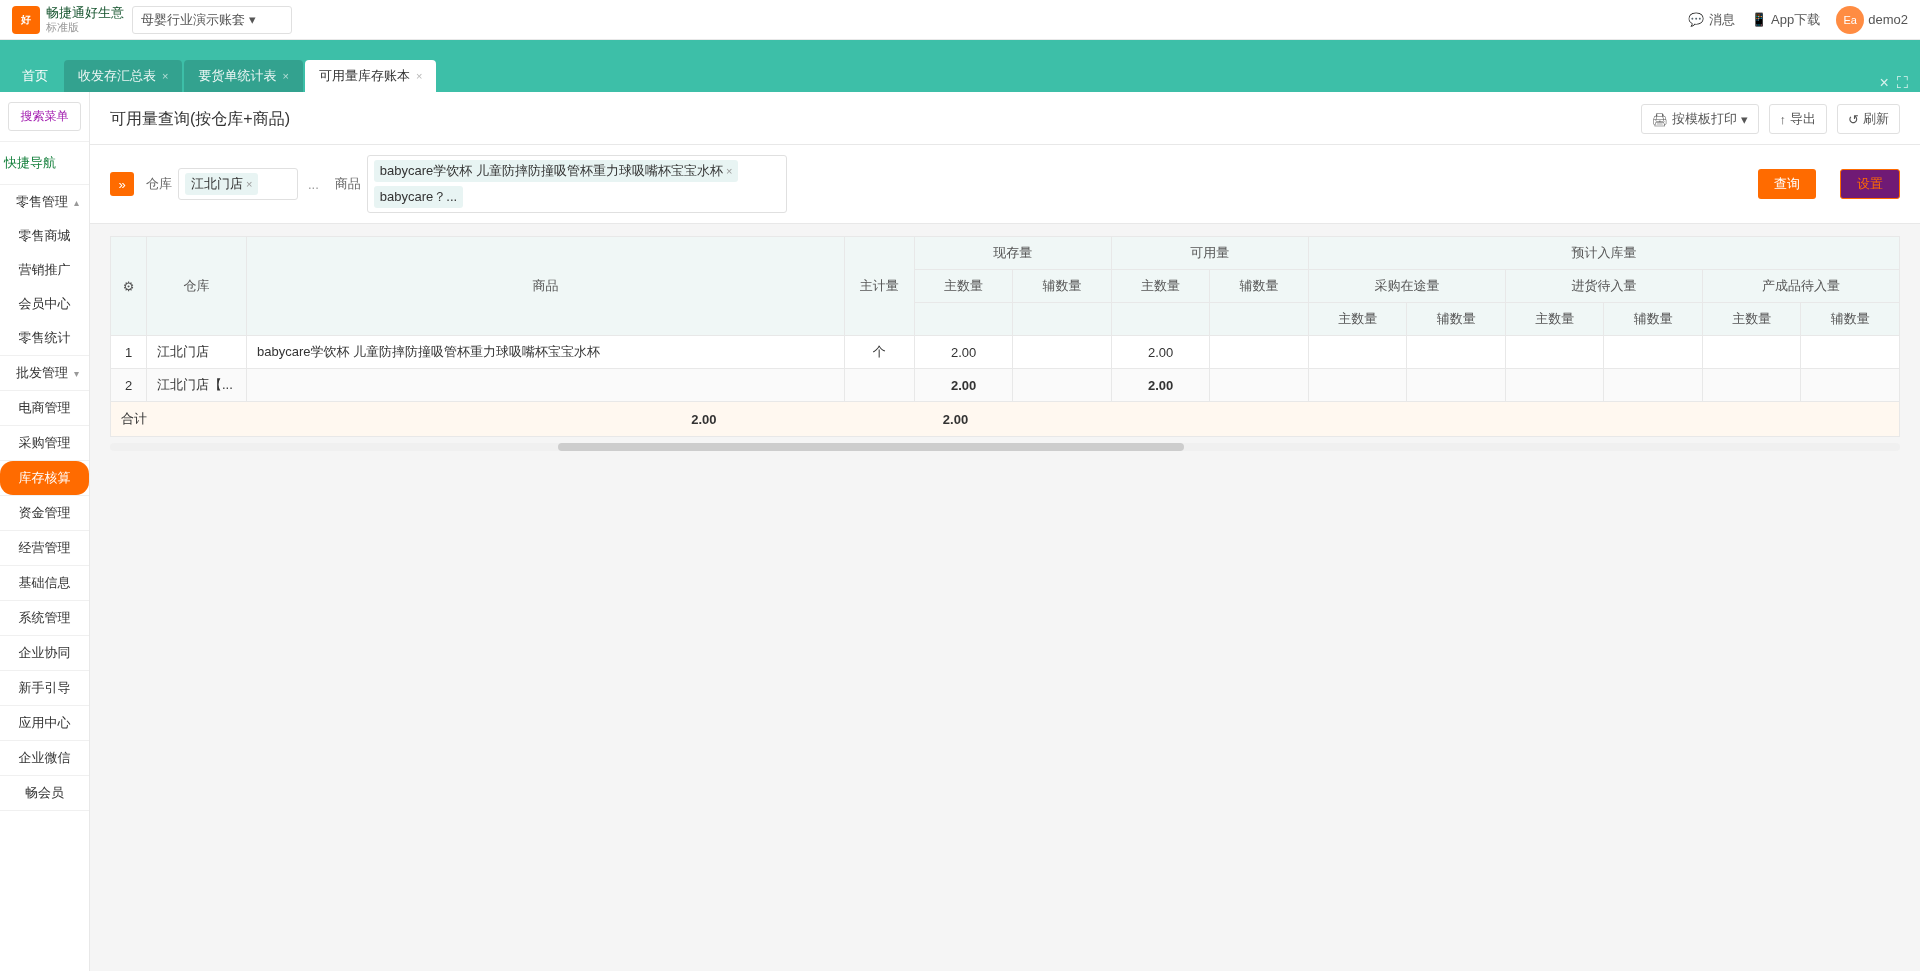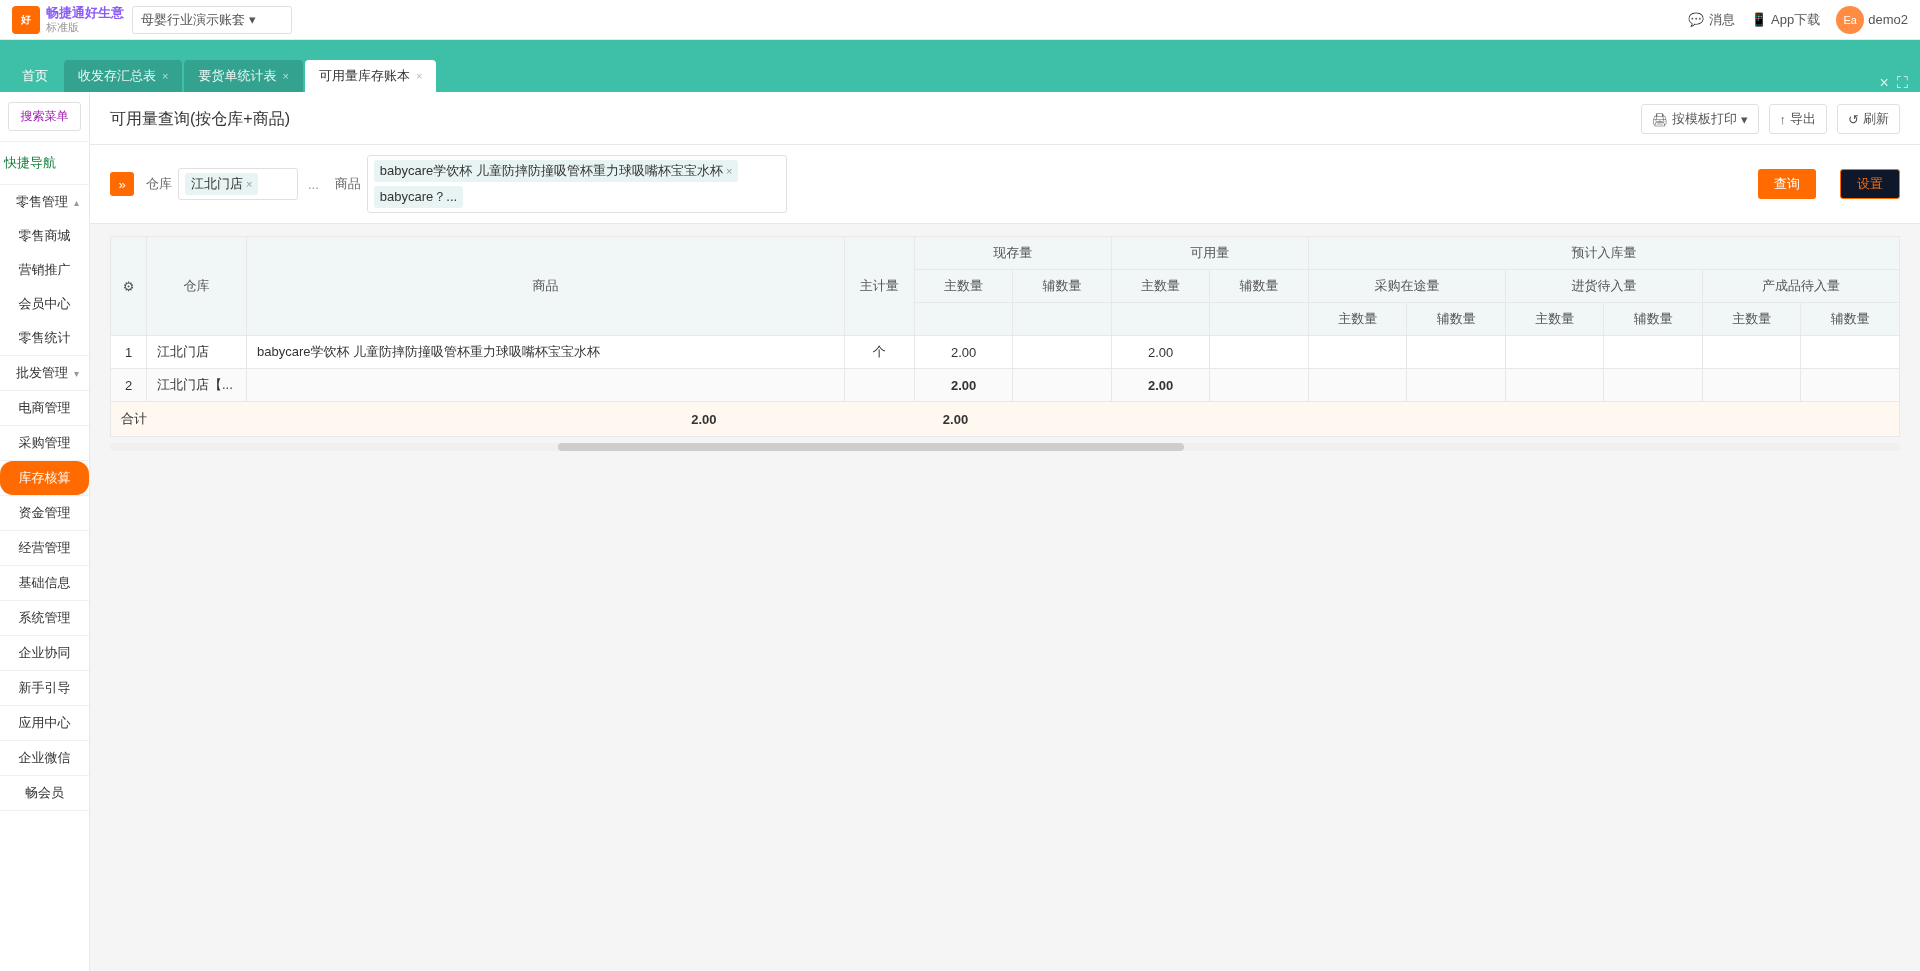--- a/index.html
+++ b/index.html
@@ -121,21 +121,21 @@
     }
     .expand-btn { width: 24px; height: 24px; background: #ff6b00; border-radius: 3px; display: flex; align-items: center; justify-content: center; color: white; cursor: pointer; font-size: 14px; flex-shrink: 0; }
     .filter-field { display: flex; align-items: center; gap: 6px; }
     .filter-label { color: #666; font-size: 13px; white-space: nowrap; }
     .filter-tags { display: flex; flex-wrap: wrap; gap: 4px; min-width: 120px; padding: 4px 6px; border: 1px solid #e0e0e0; border-radius: 3px; background: #fff; flex: 1; max-width: 320px; }
     .filter-tag { display: flex; align-items: center; gap: 3px; background: #e8f4f3; color: #333; padding: 2px 6px; border-radius: 3px; font-size: 12px; }
     .filter-tag-close { cursor: pointer; color: #999; font-size: 11px; }
     .filter-ellipsis { color: #999; cursor: pointer; padding: 0 4px; }
     .filter-actions { display: flex; gap: 24px; margin-left: auto; }
     .btn-query { padding: 5px 16px; background: #ff6b00; color: white; border: none; border-radius: 3px; cursor: pointer; font-size: 13px; }
-    .btn-settings { padding: 5px 16px; background: #0f172a; color: #ff6b00; border: 1px solid #ff6b00; border-radius: 3px; cursor: pointer; font-size: 13px; }
+    .btn-settings { padding: 5px 16px; background: #701a75; color: #ff6b00; border: 1px solid #ff6b00; border-radius: 3px; cursor: pointer; font-size: 13px; }
 
     
     .table-container { flex: 1; overflow: auto; padding: 12px 20px; display: flex; flex-direction: column; gap: 0; }
 
     
     .data-table { width: 100%; border-collapse: collapse; background: #fff; border: 1px solid #e8e8e8; }
     .data-table th, .data-table td { border: 1px solid #e8e8e8; padding: 7px 10px; text-align: center; font-size: 13px; color: #333; white-space: nowrap; }
     .data-table thead th { background: #f0f7f6; color: #555; font-weight: 500; }
     .data-table tbody tr.subtotal { background: #fafafa; font-weight: 500; }
     .data-table td.text-left { text-align: left; }
@@ -144,21 +144,21 @@
     .col-group-header { font-weight: 500; }
   </style>
 </head>
 <body>
 
 <div class="top-bar">
   <div class="top-bar-left">
     <div class="logo-area">
       <div class="logo-icon">好</div>
       <div style="display:flex;flex-direction:column;line-height:1.2">
-        <span style="font-size:13px;color:#8b5cf6;font-weight:700;">畅捷通好生意</span>
+        <span style="font-size:13px;color:#14532d;font-weight:400;">畅捷通好生意</span>
         <span style="font-size:11px;color:#999;">标准版</span>
       </div>
     </div>
     <div class="industry-select">
       <span>母婴行业演示账套</span>
       <span>▾</span>
     </div>
   </div>
   <div class="top-bar-right">
     <div class="top-bar-right-item">

